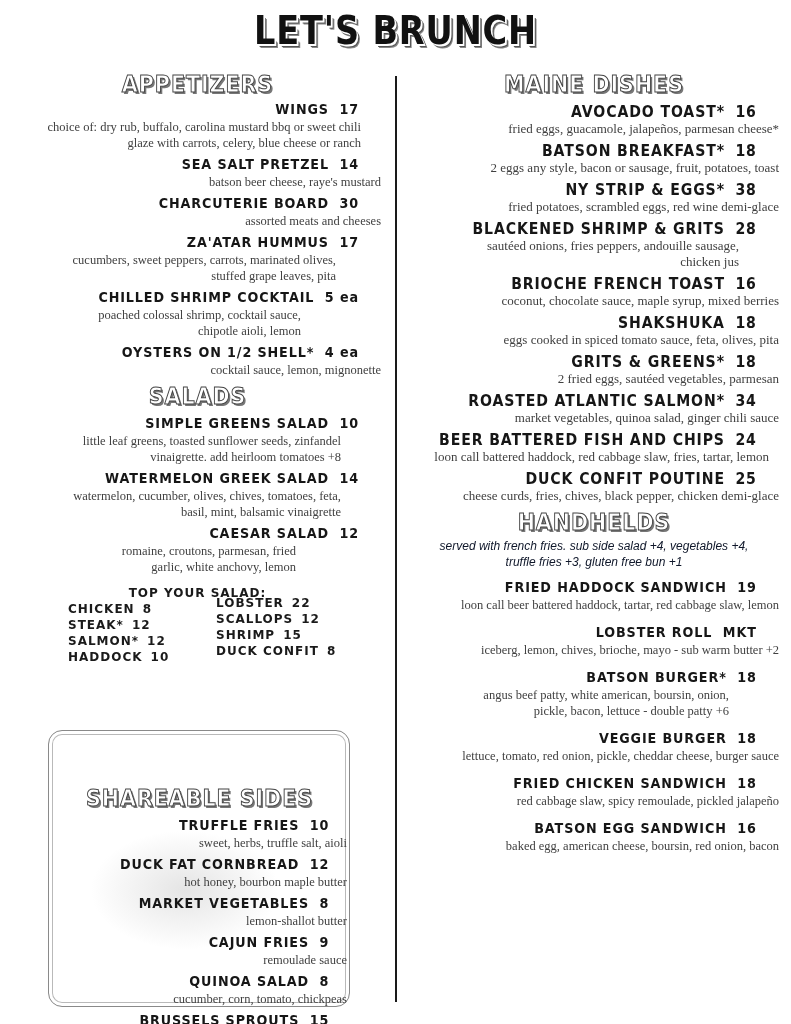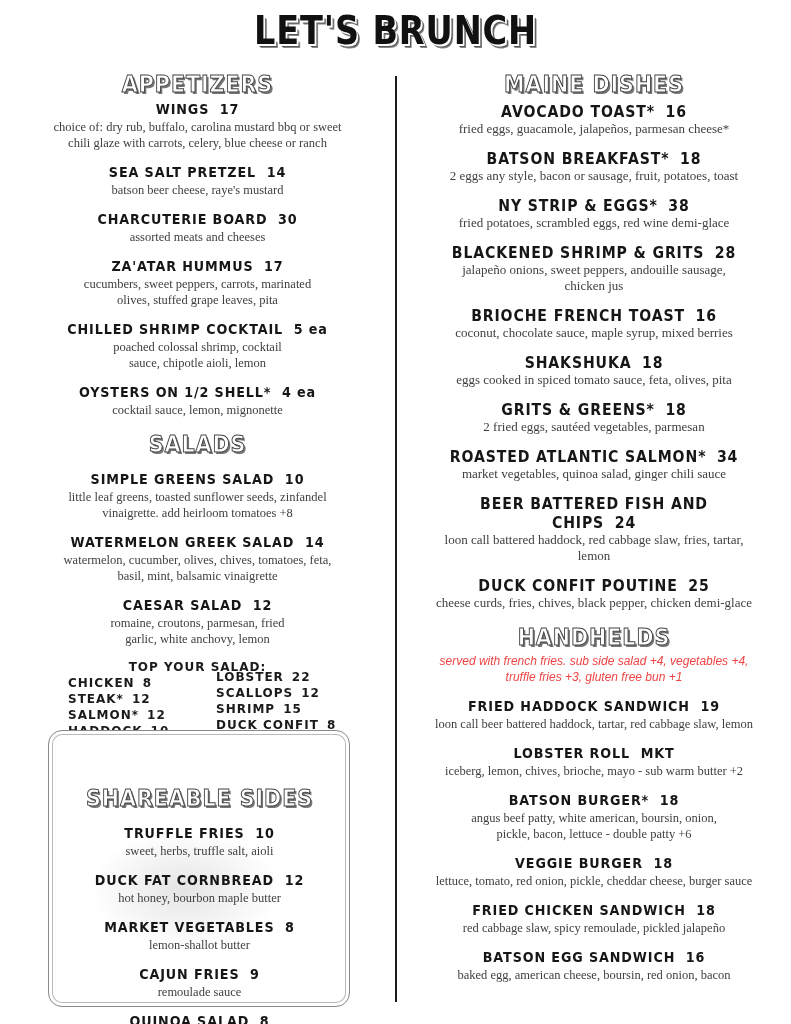--- a/index.html
+++ b/index.html
@@ -16,34 +16,34 @@
   .col-left { left:10px; width:375px; top:70px; }
   .col-right { left:405px; width:378px; top:70px; }
   .section-head {
     font-family:"DejaVu Sans", sans-serif; font-weight:bold; font-size:23px;
     color:#fff; letter-spacing:1px;
     -webkit-text-stroke:1px #444;
     text-shadow: 2px 2px 0 #777;
     line-height:28px; margin:0 0 2px 0;
     transform: scaleX(0.9);
   }
-  .item { margin:12px; }
+  .item { margin:4px;text-align:right; }
   .item-name {
     font-family:"DejaVu Sans", sans-serif; font-weight:bold; font-size:14.5px;
     letter-spacing:1px; color:#161616; line-height:19px; display:block;
     transform: scaleX(0.88);
   }
   .item-name .price { margin-left:12px; }
   .item-desc {
     font-family:"Liberation Serif", serif; font-size:12.5px; color:#404040;
     line-height:16px; display:block; margin-bottom:4px;
   }
   .note {
     font-family:"Liberation Sans", sans-serif; font-style:italic; font-size:12px;
-    color:#ef4444; line-height:16px; margin-bottom:8px;
+    color:#0f172a; line-height:16px; margin-bottom:8px;
   }
   .topper-title {
     font-family:"DejaVu Sans", sans-serif; font-weight:bold; font-size:12px;
     letter-spacing:1px; color:#1a1a1a; text-align:center; line-height:16px;
   }
   .topper-grid { display:grid; grid-template-columns: 148px 150px; margin-left:58px; text-align:left; }
   .topper {
     font-family:"DejaVu Sans", sans-serif; font-weight:bold; font-size:12px;
     letter-spacing:1px; color:#1a1a1a; line-height:16px; white-space:nowrap;
   }
@@ -160,21 +160,21 @@
   <div class="item">
     <span class="item-name" style="font-size:16px"><span>BATSON BREAKFAST*</span><span class="price">18</span></span>
     <span class="item-desc" style="font-size:13px">2 eggs any style, bacon or sausage, fruit, potatoes, toast</span>
   </div>
   <div class="item">
     <span class="item-name" style="font-size:16px"><span>NY STRIP &amp; EGGS*</span><span class="price">38</span></span>
     <span class="item-desc" style="font-size:13px">fried potatoes, scrambled eggs, red wine demi-glace</span>
   </div>
   <div class="item">
     <span class="item-name" style="font-size:16px"><span>BLACKENED SHRIMP &amp; GRITS</span><span class="price">28</span></span>
-    <span class="item-desc" style="font-size:13px;padding:0 40px">jalapeño onions, sweet peppers, andouille sausage, chicken jus</span>
+    <span class="item-desc" style="font-size:13px;padding:0 40px">sautéed onions, fries peppers, andouille sausage, chicken jus</span>
   </div>
   <div class="item">
     <span class="item-name" style="font-size:16px"><span>BRIOCHE FRENCH TOAST</span><span class="price">16</span></span>
     <span class="item-desc" style="font-size:13px">coconut, chocolate sauce, maple syrup, mixed berries</span>
   </div>
   <div class="item">
     <span class="item-name" style="font-size:16px"><span>SHAKSHUKA</span><span class="price">18</span></span>
     <span class="item-desc" style="font-size:13px">eggs cooked in spiced tomato sauce, feta, olives, pita</span>
   </div>
   <div class="item">

